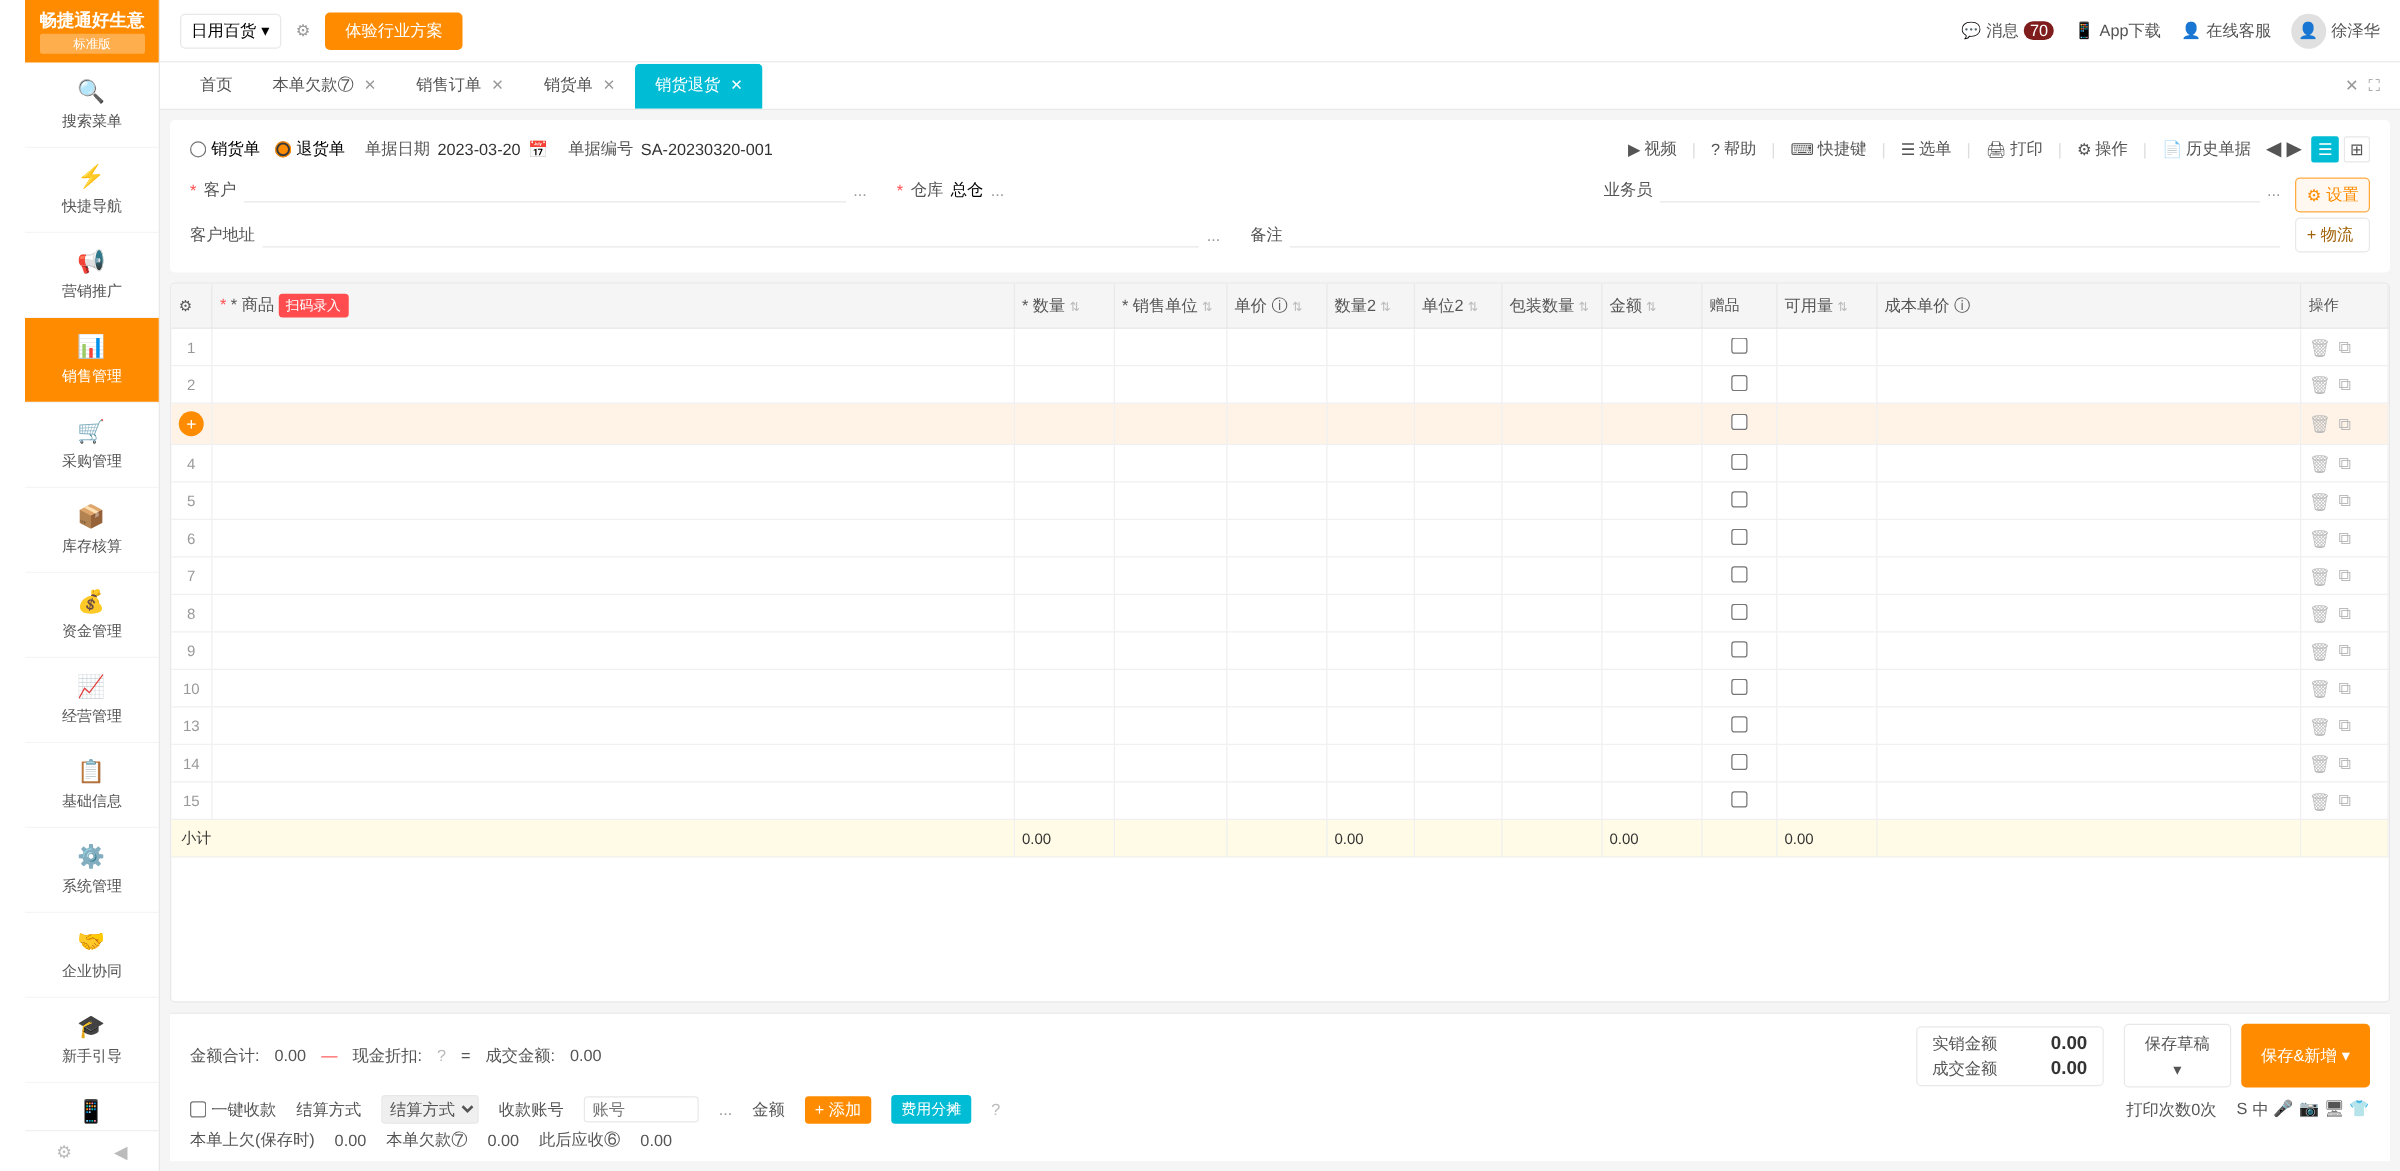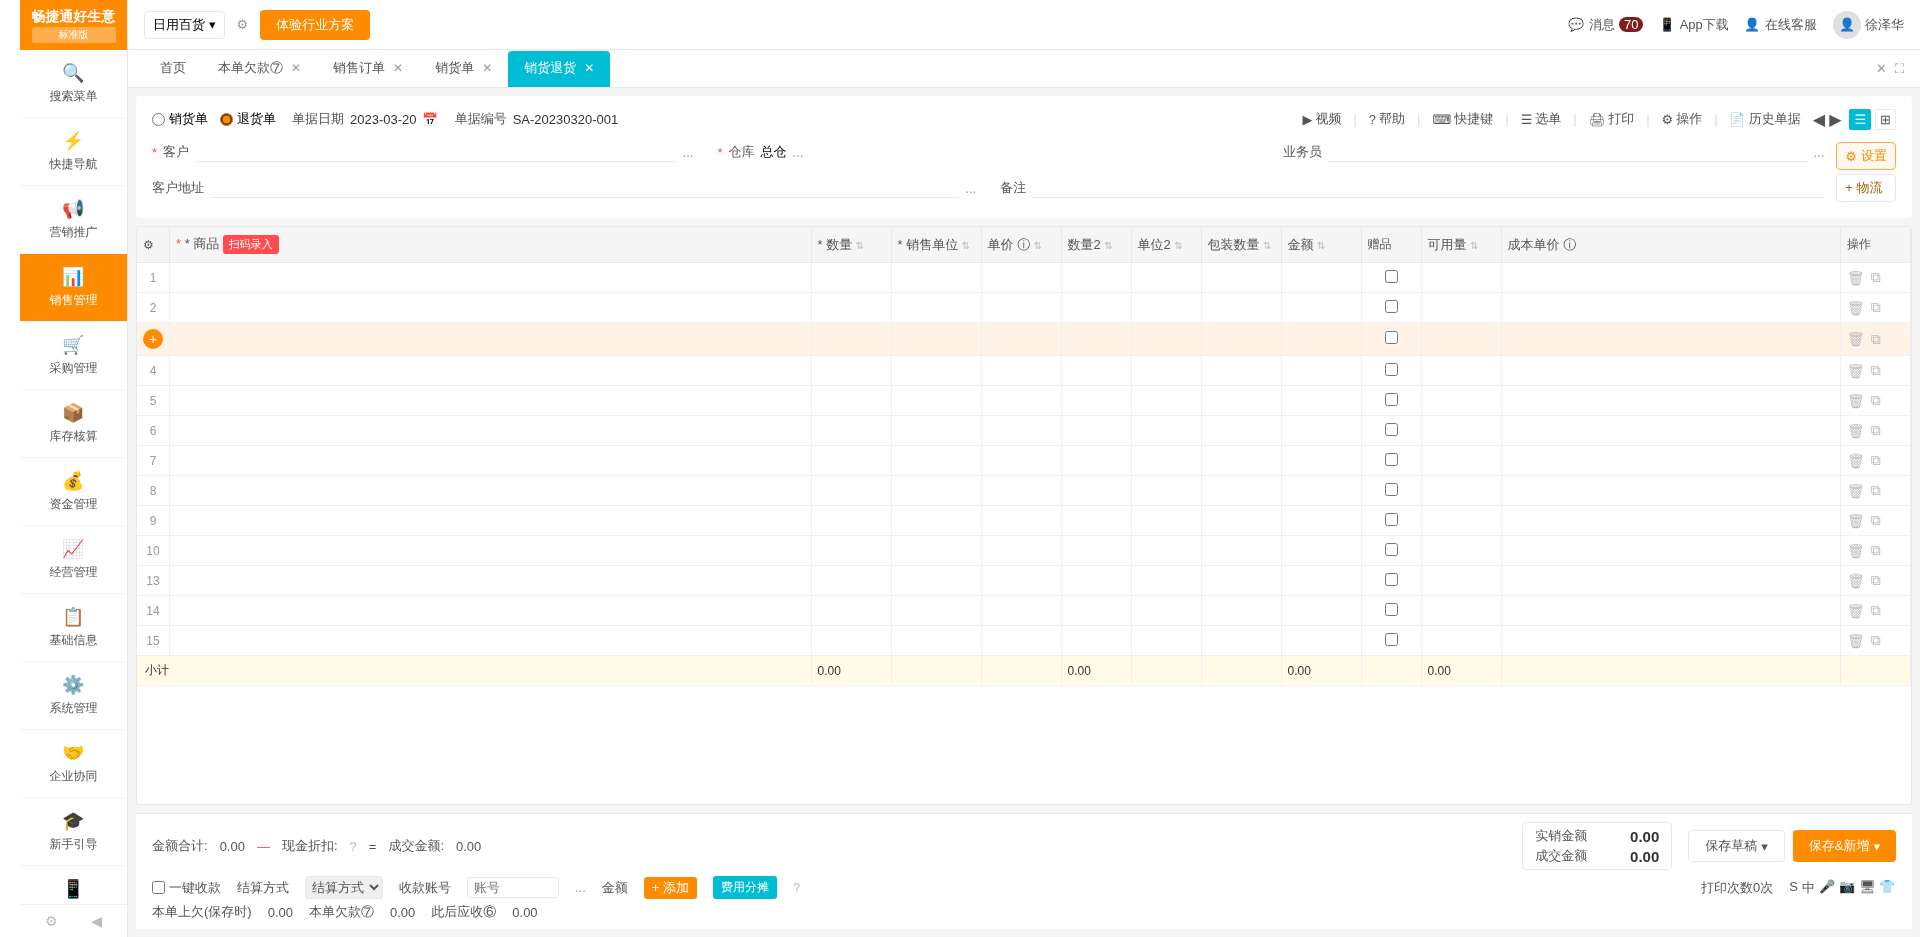--- a/index.html
+++ b/index.html
@@ -85,21 +85,21 @@
     
     .bottom-bar { background: #fff; border-top: 1px solid #e8e8e8; padding: 8px 16px; }
     .bottom-row1 { display: flex; align-items: center; gap: 12px; margin-bottom: 6px; color: #555; }
     .bottom-row2 { display: flex; align-items: center; gap: 16px; color: #555; font-size: 12px; }
     .sum-row { display: flex; gap: 12px; align-items: center; }
     .sum-label { color: #555; font-size: 13px; }
     .sum-value { font-size: 15px; font-weight: bold; color: #333; min-width: 60px; text-align: right; }
 
     
     .save-btns { display: flex; gap: 8px; }
-    .btn-draft { border: 1px solid #e8e8e8; background: #fff; border-radius: 4px; padding: 6px 16px; cursor: pointer; color: #555; display: flex; align-items: center; gap: 4px; }
+    .btn-draft { border: 1px solid #e8e8e8; background: #fff; border-radius: 4px; padding: 6px 16px; cursor: pointer; color: #555; display: flex; align-items: center; gap: 4px; flex-direction: column; }
     .btn-save-new { background: #ff8c00; color: #fff; border: none; border-radius: 4px; padding: 6px 16px; cursor: pointer; display: flex; align-items: center; gap: 4px; }
 
     .separator { color: #ddd; }
     .minus-icon { color: #ff4d4f; }
     .equals-icon { color: #555; }
     .fee-btn { background: #00bcd4; color: #fff; border: none; border-radius: 3px; padding: 3px 8px; cursor: pointer; font-size: 12px; }
     .help-icon { color: #bbb; cursor: pointer; }
 
     .toolbar-row { display: flex; align-items: center; gap: 8px; margin-left: auto; }
     .tool-btn { display: flex; align-items: center; gap: 3px; cursor: pointer; color: #555; font-size: 12px; padding: 2px 4px; }

